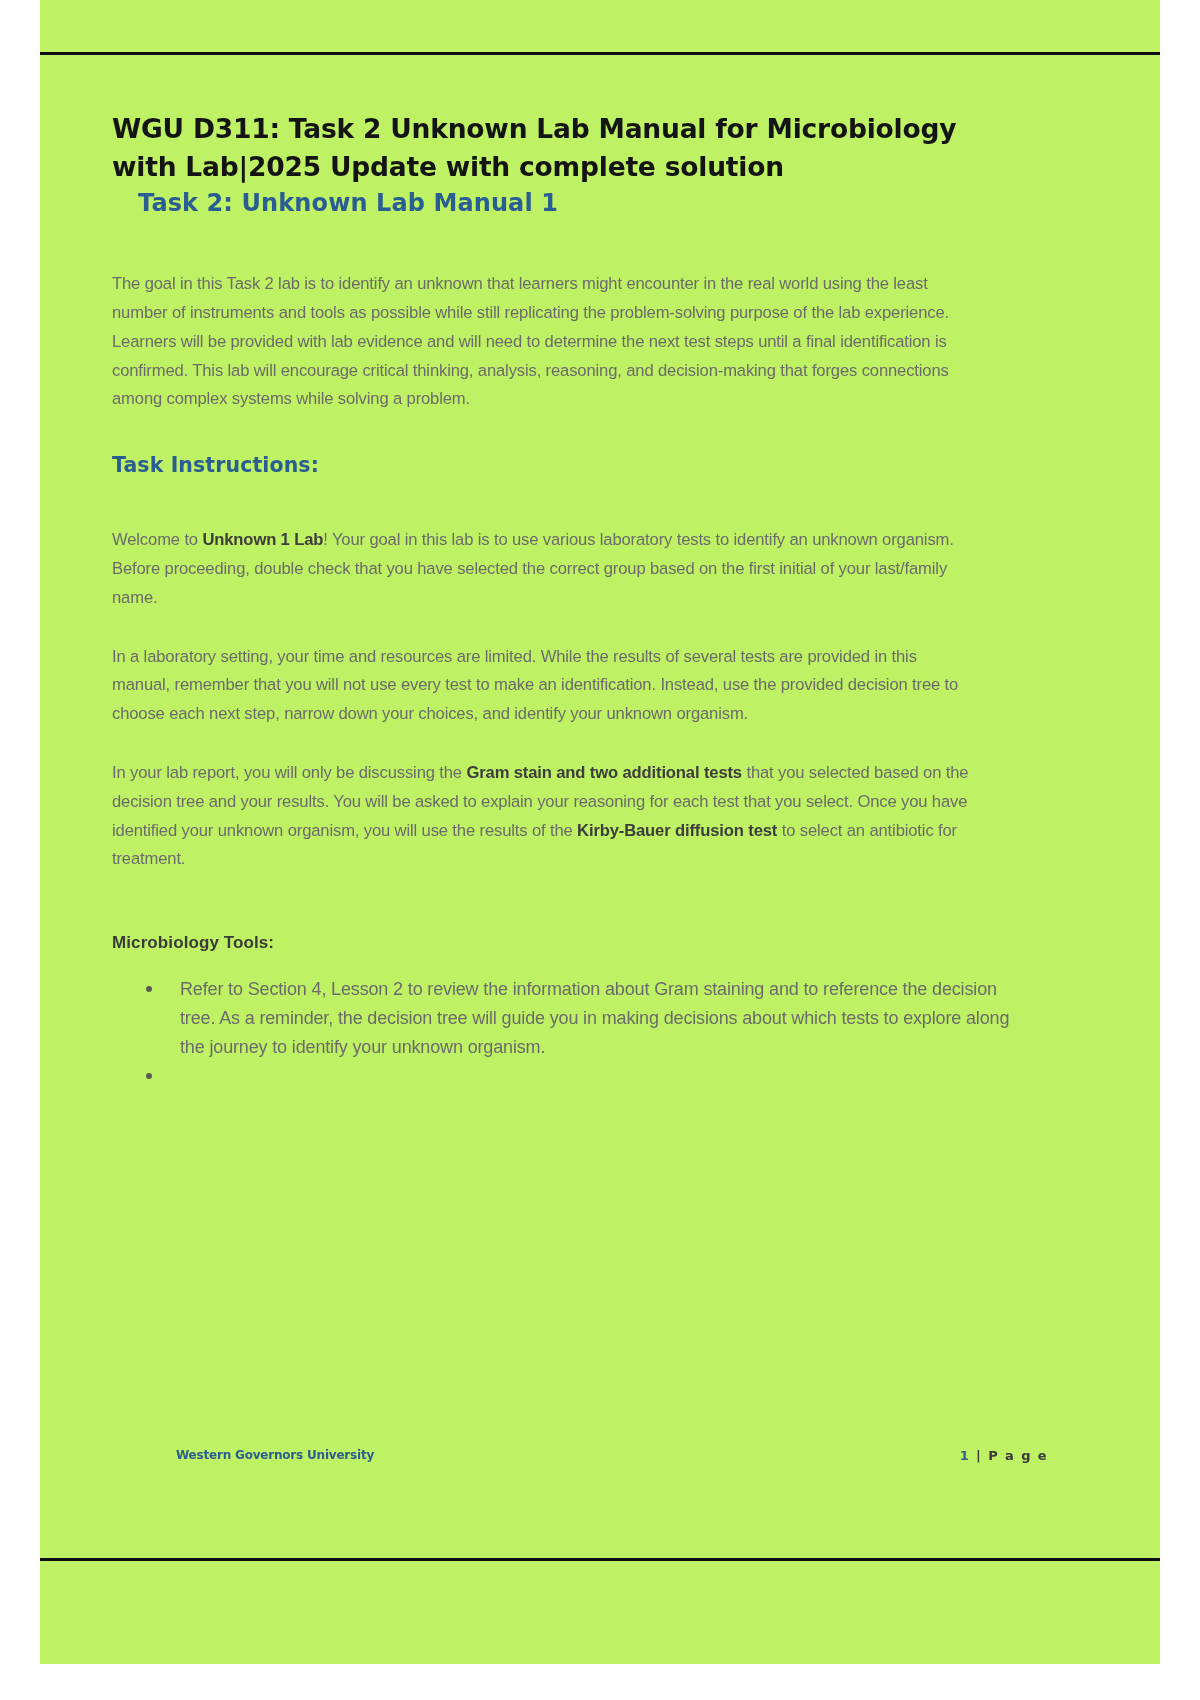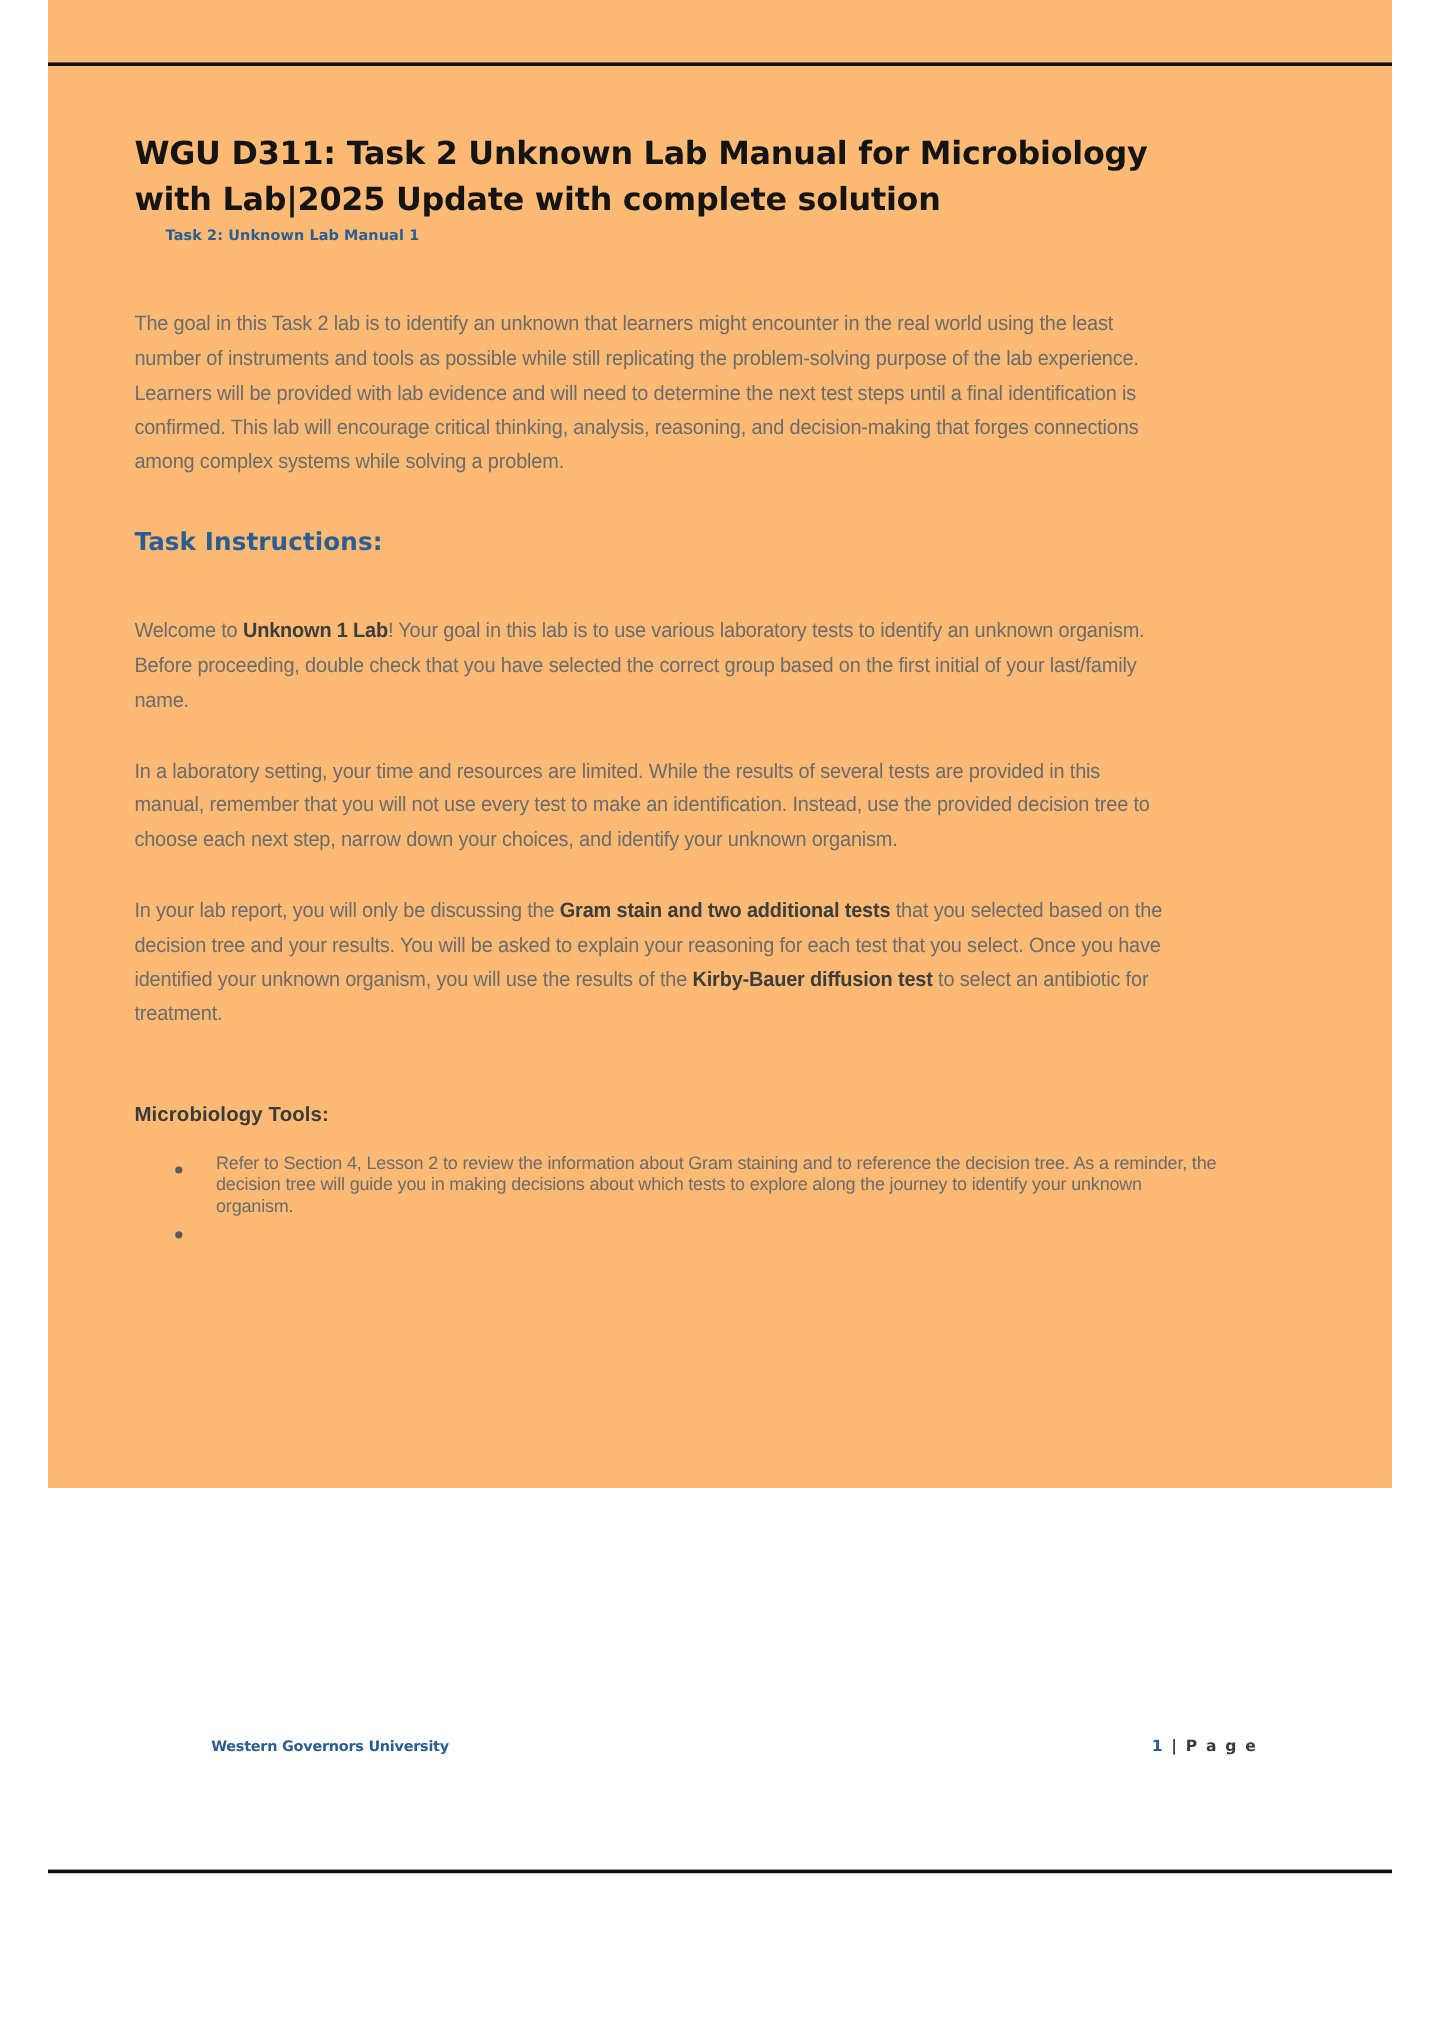--- a/index.html
+++ b/index.html
@@ -14,22 +14,22 @@
     overflow: hidden;
     position: relative;
   }
 
   
   .page {
     position: absolute;
     left: 40px;
     top: 0;
     width: 1120px;
-    height: 1240px;
-    background: #fdba74;
+    height: 1664px;
+    background: #bef264;
     box-sizing: border-box;
     text-decoration: underline;
   }
 
   .rule-top {
     position: absolute;
     left: 0px;
     top: 52px;
     width: 1120px;
     height: 3px;
@@ -59,21 +59,21 @@
     line-height: 1.42;
     color: #141414;
     letter-spacing: -0.2px;
     margin: 0 0 2px 0;
     width: 900px;
   }
 
   .subtitle {
     font-family: "DejaVu Sans", sans-serif;
     font-weight: bold;
-    font-size: 12px;
+    font-size: 24px;
     color: #2a5d92;
     margin: 4px 0 0 26px;
     letter-spacing: 0.1px;
   }
 
   .section-heading {
     font-family: "DejaVu Sans", sans-serif;
     font-weight: bold;
     font-size: 20.5px;
     color: #2a5d92;
@@ -115,22 +115,22 @@
     list-style: none;
     margin: 22px 0 0 0;
     padding: 0;
     width: 905px;
   }
   ul.bullets li {
     position: relative;
     padding-left: 68px;
     margin-bottom: 0px;
     font-family: "Liberation Sans", sans-serif;
-    font-size: 15px;
-    line-height: 18px;
+    font-size: 18px;
+    line-height: 29px;
     color: #6b6b6b;
     letter-spacing: -0.15px;
   }
   ul.bullets li .bullet-dot {
     position: absolute;
     left: 34px;
     top: 11px;
     width: 6px;
     height: 6px;
     background: #5a5a5a;

